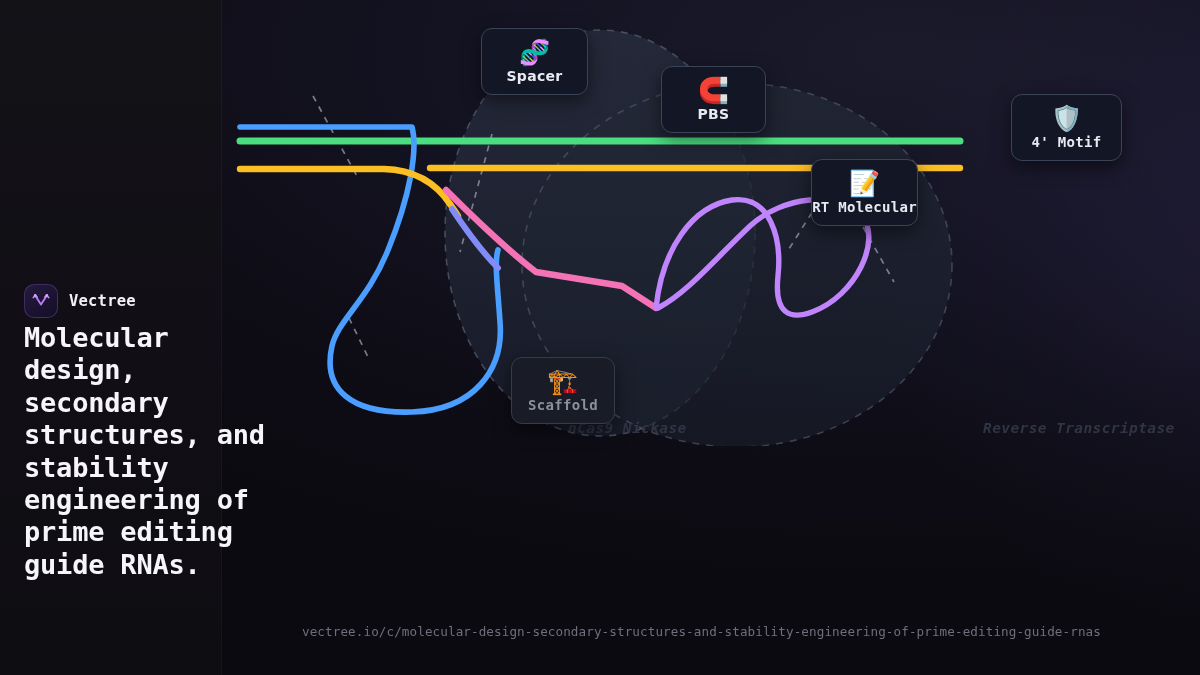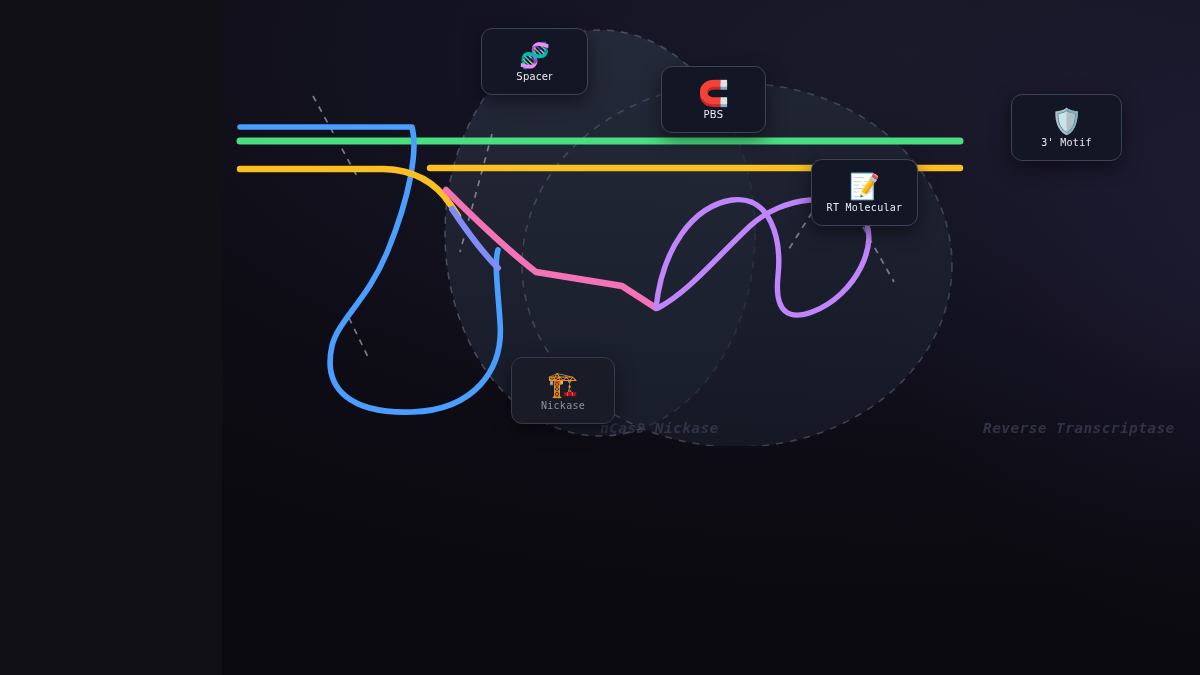--- a/index.html
+++ b/index.html
@@ -62,35 +62,35 @@
   
   .stage{ position:absolute; left:222px; top:0; width:978px; height:675px; }
   .stage svg{ position:absolute; left:0; top:0; }
   
   .domain-label{
     position:absolute;
     font-family:"DejaVu Sans Mono","Liberation Mono",monospace;
     font-style:italic; font-weight:700; font-size:14.5px;
     color:#303444; letter-spacing:.4px; white-space:nowrap;
   }
-  .dl-cas{ left:378px; top:420px; }
+  .dl-cas{ left:346px; top:420px; }
   .dl-rt{ left:761px; top:420px; }
   
   .chip{
     position:absolute; z-index:5;
     background:#131725;
     border:1px solid #3b4356;
     border-radius:11px;
     display:flex; flex-direction:column; align-items:center; justify-content:center;
     box-shadow:0 6px 18px rgba(0,0,0,.5);
   }
   .chip-ico{ font-size:25px; line-height:27px; }
   .chip-lbl{
     font-family:"DejaVu Sans Mono","Liberation Mono",monospace;
-    font-size:10px; font-weight:400; color:#e8eaf2; letter-spacing:.3px;
+    font-size:14px; font-weight:700; color:#e8eaf2; letter-spacing:.3px;
     white-space:nowrap; margin-top:2px;
   }
   .chip.sans .chip-lbl{ font-family:"DejaVu Sans","Liberation Sans",sans-serif; }
   .c-spacer { left:259px; top:28px;  width:107px; height:67px; }
   .c-pbs    { left:439px; top:66px;  width:105px; height:67px; }
   .c-motif  { left:789px; top:94px;  width:111px; height:67px; }
   .c-rt     { left:589px; top:159px; width:107px; height:67px; }
   .c-scaffold{left:289px; top:357px; width:104px; height:67px;
               background:#191c26; border-color:#353b4a; }
   .c-scaffold .chip-lbl{ color:#8b909e; }
@@ -176,28 +176,44 @@
       <span class="chip-lbl">Spacer</span>
     </div>
 
     <div class="chip sans c-pbs">
       <span class="chip-ico">🧲</span>
       <span class="chip-lbl">PBS</span>
     </div>
 
     <div class="chip c-motif">
       <span class="chip-ico">🛡️</span>
-      <span class="chip-lbl">3' Motif</span>
+      <span class="chip-lbl">4' Motif</span>
     </div>
 
     <div class="chip c-rt">
       <span class="chip-ico">📝</span>
       <span class="chip-lbl">RT Molecular</span>
     </div>
 
     <div class="chip c-scaffold">
       <span class="chip-ico">🏗️</span>
-      <span class="chip-lbl">Nickase</span>
+      <span class="chip-lbl">Scaffold</span>
     </div>
   </div>
 
-
+  <div class="hero">
+    <div class="brand">
+      <span class="brand-tile">
+        <svg width="20" height="20" viewBox="0 0 20 20" fill="none" aria-hidden="true">
+          <path d="M4.2 4.4 L10 13.6 L15.8 4.4" stroke="#b77bf0" stroke-width="1.9" stroke-linecap="round" stroke-linejoin="round"></path>
+          <path d="M4.2 4.4 L2.3 6.6 M4.2 4.4 L6.2 6.1" stroke="#c98df5" stroke-width="1.6" stroke-linecap="round"></path>
+          <path d="M15.8 4.4 L13.8 6.1 M15.8 4.4 L17.7 6.6" stroke="#c98df5" stroke-width="1.6" stroke-linecap="round"></path>
+          <circle cx="4.2" cy="4.4" r="1.35" fill="#d9a6ff"></circle>
+          <circle cx="15.8" cy="4.4" r="1.35" fill="#d9a6ff"></circle>
+        </svg>
+      </span>
+      <span class="brand-name">Vectree</span>
+    </div>
+    <div class="headline">Molecular design, secondary structures, and stability engineering of prime editing guide RNAs.</div>
+  </div>
+
+  <div class="url">vectree.io/c/molecular-design-secondary-structures-and-stability-engineering-of-prime-editing-guide-rnas</div>
 </div>
 
 </body></html>

